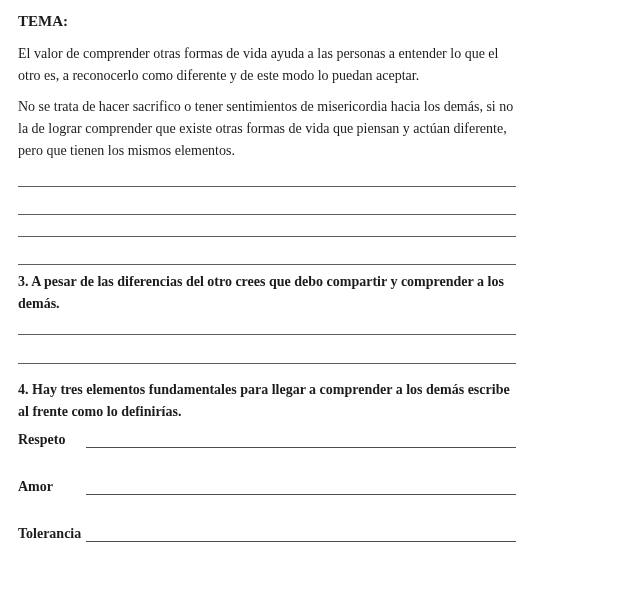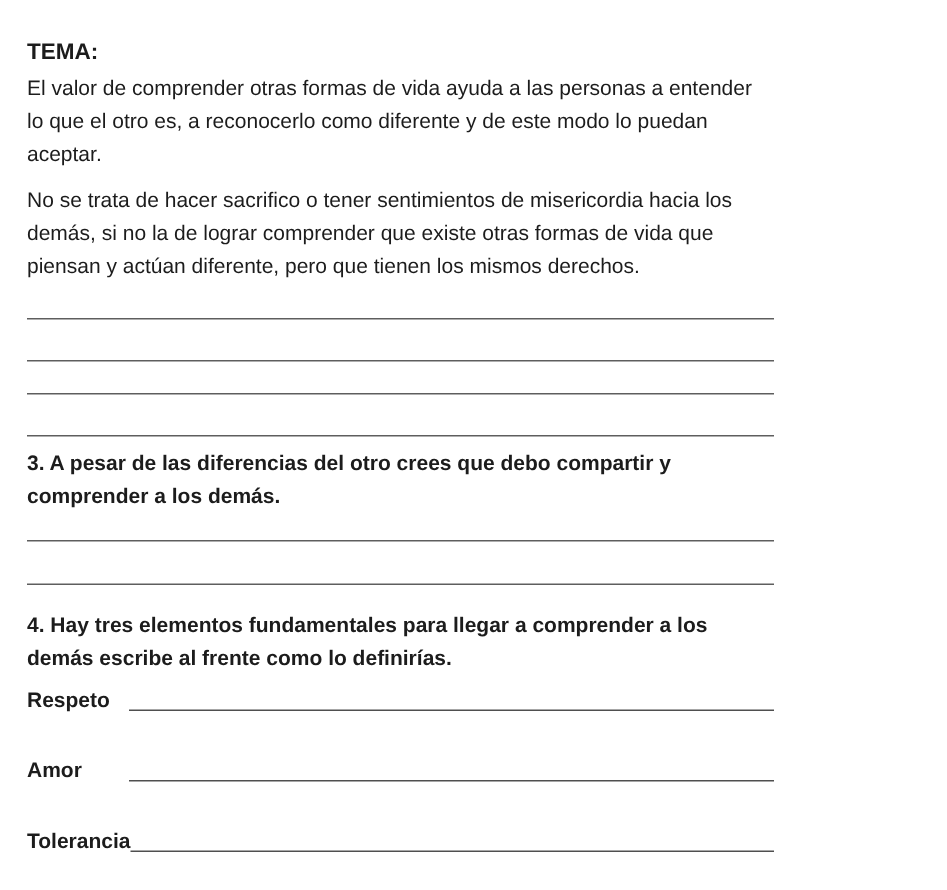--- a/index.html
+++ b/index.html
@@ -5,35 +5,35 @@
   * { box-sizing: border-box; margin: 0; padding: 0; }
   html, body {
     width: 631px;
     height: 593px;
     background: #ffffff;
     overflow: hidden;
   }
   .doc {
     width: 534px;
     height: 593px;
-    padding: 24px 18px 0 18px;
-    font-family: Liberation Sans, sans-serif;
+    padding: 10px 18px 0 18px;
+    font-family: Liberation Serif, serif;
     font-size: 14px;
     line-height: 22px;
     color: #1c1c1c;
   }
   .title-row {
     display: flex;
     font-weight: bold;
     font-size: 15px;
     line-height: 22px;
   }
   .tema-label { width: 92px; flex: none; }
   .doc-title { flex: 1; }
-  .para { margin-top: 1px; }
+  .para { margin-top: 11px; }
   .para.second { margin-top: 9px; }
   .question { font-weight: bold; }
   .q1 { margin-top: 0; }
   .q-num { font-weight: bold; }
   .q-num.regular { font-weight: normal; }
   .blank {
     height: 0;
     border-bottom: 1.5px solid #5e5e5e;
   }
   .blank.a { margin-top: 24px; }
@@ -68,21 +68,21 @@
 <body>
 
 <div class="doc">
 
   <div class="title-row">
     <span class="tema-label">TEMA:</span>
   </div>
 
   <p class="para">El valor de comprender otras formas de vida ayuda a las personas a entender lo que el otro es, a reconocerlo como diferente y de este modo lo puedan aceptar.</p>
 
-  <p class="para second">No se trata de hacer sacrifico o tener sentimientos de misericordia hacia los demás, si no la de lograr comprender que existe otras formas de vida que piensan y actúan diferente, pero que tienen los mismos derechos.</p>
+  <p class="para second">No se trata de hacer sacrifico o tener sentimientos de misericordia hacia los demás, si no la de lograr comprender que existe otras formas de vida que piensan y actúan diferente, pero que tienen los mismos elementos.</p>
 
 
   <div class="blank a"></div>
   <div class="blank b"></div>
 
 
   <div class="blank c"></div>
   <div class="blank d"></div>
 
   <p class="question q3"><span class="q-num">3.</span> <span>A pesar de las diferencias del otro crees que debo compartir y comprender a los demás.</span></p>

